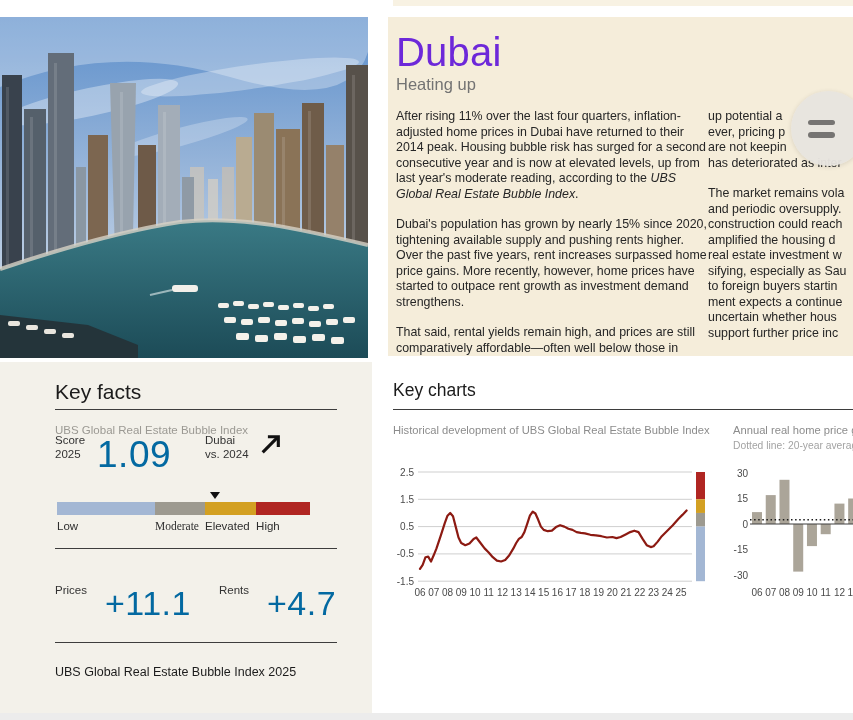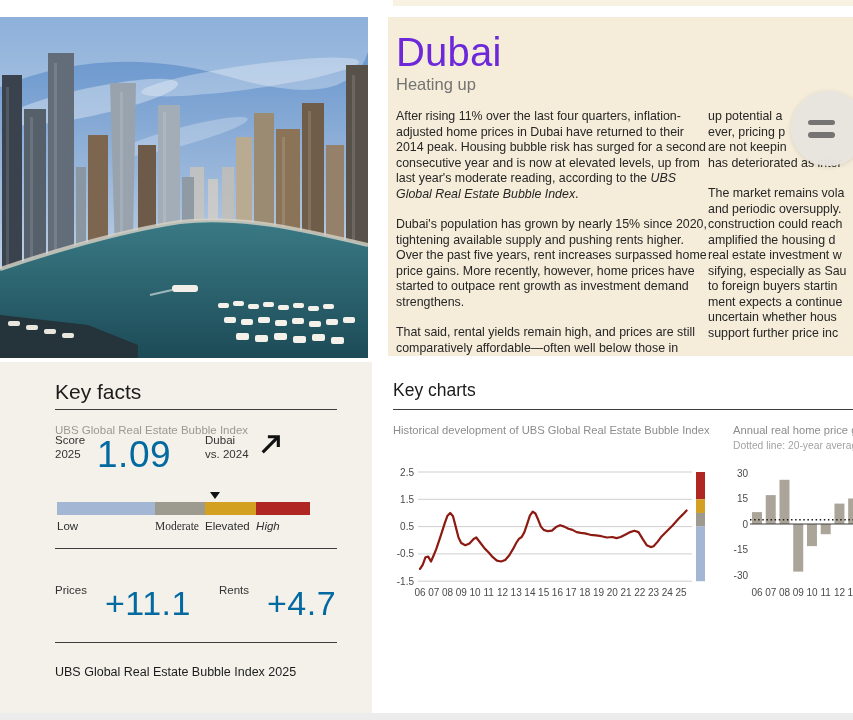--- a/index.html
+++ b/index.html
@@ -232,21 +232,21 @@
     <div class="marker" id="scaleMarker" style="left: calc(62.5% - 5px);"></div>
   <div class="seg" style="width: 38.7%; background: rgb(163, 183, 212);"></div>
       <div class="seg" style="width: 19.8%; background: rgb(157, 154, 144);"></div>
       <div class="seg" style="width: 20.2%; background: rgb(211, 160, 34);"></div>
       <div class="seg" style="width: 21.3%; background: rgb(176, 38, 34);"></div>
     </div>
   <div class="abs scale-labels" id="scaleLabels">
       <span style="left: 0%;">Low</span>
       <span style="left: 38.7%; font-family: Liberation Serif, serif;">Moderate</span>
       <span style="left: 58.5%; text-align: right;">Elevated</span>
-      <span style="left: 78.7%; font-style: italic;">High</span>
+      <span style="left: 78.7%;">High</span>
     </div>
 
   <div class="abs rule f-rule2"></div>
 
   <div class="abs prices-row">
     <div class="lbl2">Prices</div>
     <div class="bignum">+11.1</div>
     <div class="lbl2 rents-lbl">Rents</div>
     <div class="bignum">+4.7</div>
   </div>

